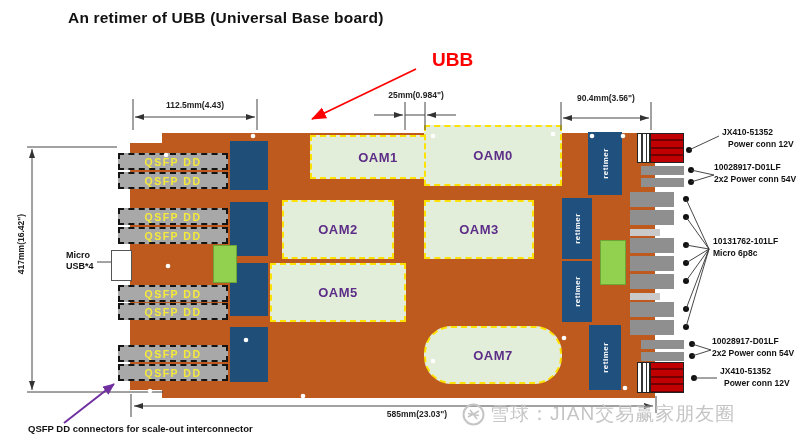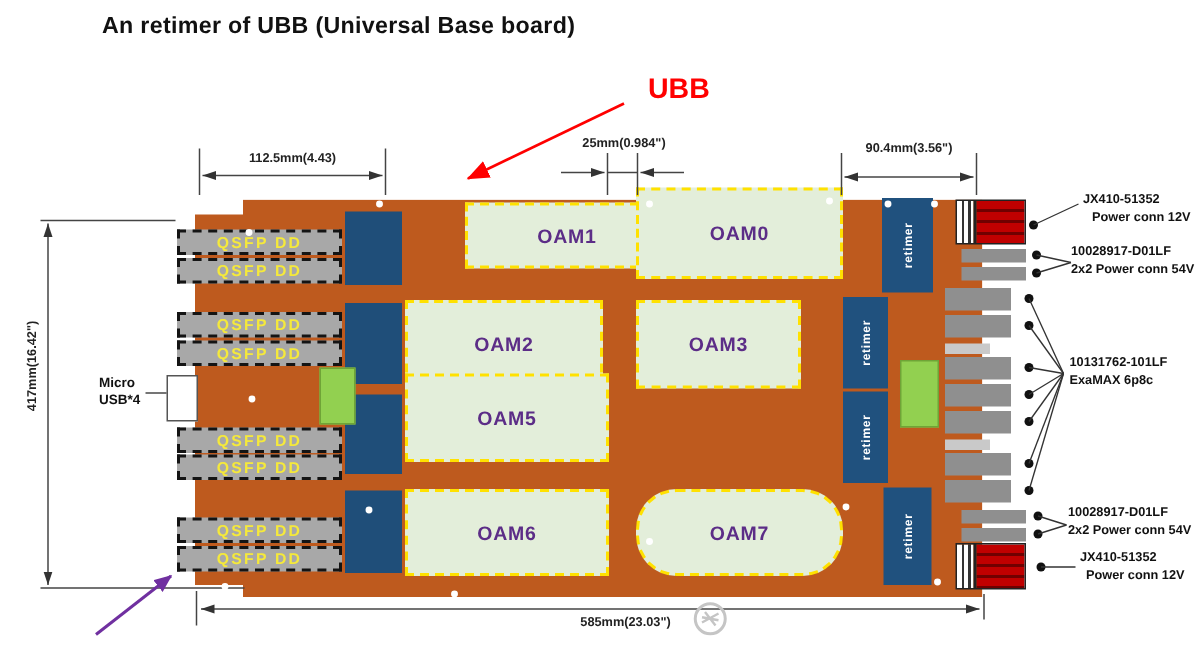--- a/index.html
+++ b/index.html
@@ -50,24 +50,23 @@
   <div class="abs blue" style="left:230px;top:141px;width:38px;height:49px;"></div>
   <div class="abs blue" style="left:230px;top:202px;width:38px;height:54px;"></div>
   <div class="abs blue" style="left:230px;top:263px;width:38px;height:53px;"></div>
   <div class="abs blue" style="left:230px;top:327px;width:38px;height:55px;"></div>
 
   <div class="abs green" style="left:213px;top:245px;width:24px;height:38px;"></div>
   <div class="abs green" style="left:600px;top:240px;width:26px;height:45px;"></div>
 
   <div class="abs oam" style="left:270px;top:135px;width:136px;height:44px;margin-left:40px;">OAM1</div>
   <div class="abs oam" style="left:424px;top:125px;width:138px;height:61px;">OAM0</div>
-  <div class="abs oam" style="left:270px;top:200px;width:132px;height:59px;">OAM2</div>
+  <div class="abs oam" style="left:282px;top:200px;width:112px;height:59px;">OAM2</div>
   <div class="abs oam" style="left:424px;top:200px;width:110px;height:59px;">OAM3</div>
-  <div class="abs oam" style="left:270px;top:249px;width:136px;height:59px;">OAM5</div>
-  <div class="abs oam" style="left:270px;top:326px;width:136px;height:58px;">OAM6</div>
+  <div class="abs oam" style="left:270px;top:263px;width:136px;height:59px;">OAM5</div>
   <div class="abs oam" style="left:424px;top:326px;width:138px;height:58px;border-radius:27px;">OAM7</div>
 
   <div class="abs qsfp" style="left:118px;top:153px;width:110px;height:17px;">QSFP DD</div>
   <div class="abs qsfp" style="left:118px;top:172px;width:110px;height:17px;">QSFP DD</div>
   <div class="abs qsfp" style="left:118px;top:208px;width:110px;height:17px;">QSFP DD</div>
   <div class="abs qsfp" style="left:118px;top:227px;width:110px;height:17px;">QSFP DD</div>
   <div class="abs qsfp" style="left:118px;top:285px;width:110px;height:17px;">QSFP DD</div>
   <div class="abs qsfp" style="left:118px;top:303px;width:110px;height:17px;">QSFP DD</div>
   <div class="abs qsfp" style="left:118px;top:345px;width:110px;height:17px;">QSFP DD</div>
   <div class="abs qsfp" style="left:118px;top:364px;width:110px;height:17px;">QSFP DD</div>
@@ -218,32 +217,34 @@
   <div class="abs plabel" style="left:722px;top:127px;">
     <div>JX410-51352</div>
     <div style="padding-left:6px;">Power conn 12V</div>
   </div>
   <div class="abs plabel" style="left:714px;top:162px;">
     <div>10028917-D01LF</div>
     <div>2x2 Power conn 54V</div>
   </div>
   <div class="abs plabel" style="left:713px;top:236px;">
     <div>10131762-101LF</div>
-    <div>ExaMAX 6p8c</div>
+    <div>Micro 6p8c</div>
   </div>
   <div class="abs plabel" style="left:712px;top:336px;">
     <div>10028917-D01LF</div>
     <div>2x2 Power conn 54V</div>
   </div>
   <div class="abs plabel" style="left:720px;top:366px;">
     <div>JX410-51352</div>
     <div style="padding-left:4px;">Power conn 12V</div>
   </div>
 
+  <div class="abs note" style="left:28px;top:423px;">QSFP DD connectors for scale-out interconnector</div>
 
   <div class="abs wm" style="left:462px;top:401px;">
     <svg width="23" height="23" viewBox="0 0 23 23">
       <circle cx="11.5" cy="11.5" r="10" fill="none" stroke="#C5C5C5" stroke-width="2"></circle>
       <path d="M6,14 L17,8 M8,7 L15,16 M6,10.5 L17,12.5" stroke="#C5C5C5" stroke-width="1.6" fill="none"></path>
     </svg>
+    <span>雪球：JIAN交易赢家朋友圈</span>
   </div>
 
 </div>
 
 </body></html>

